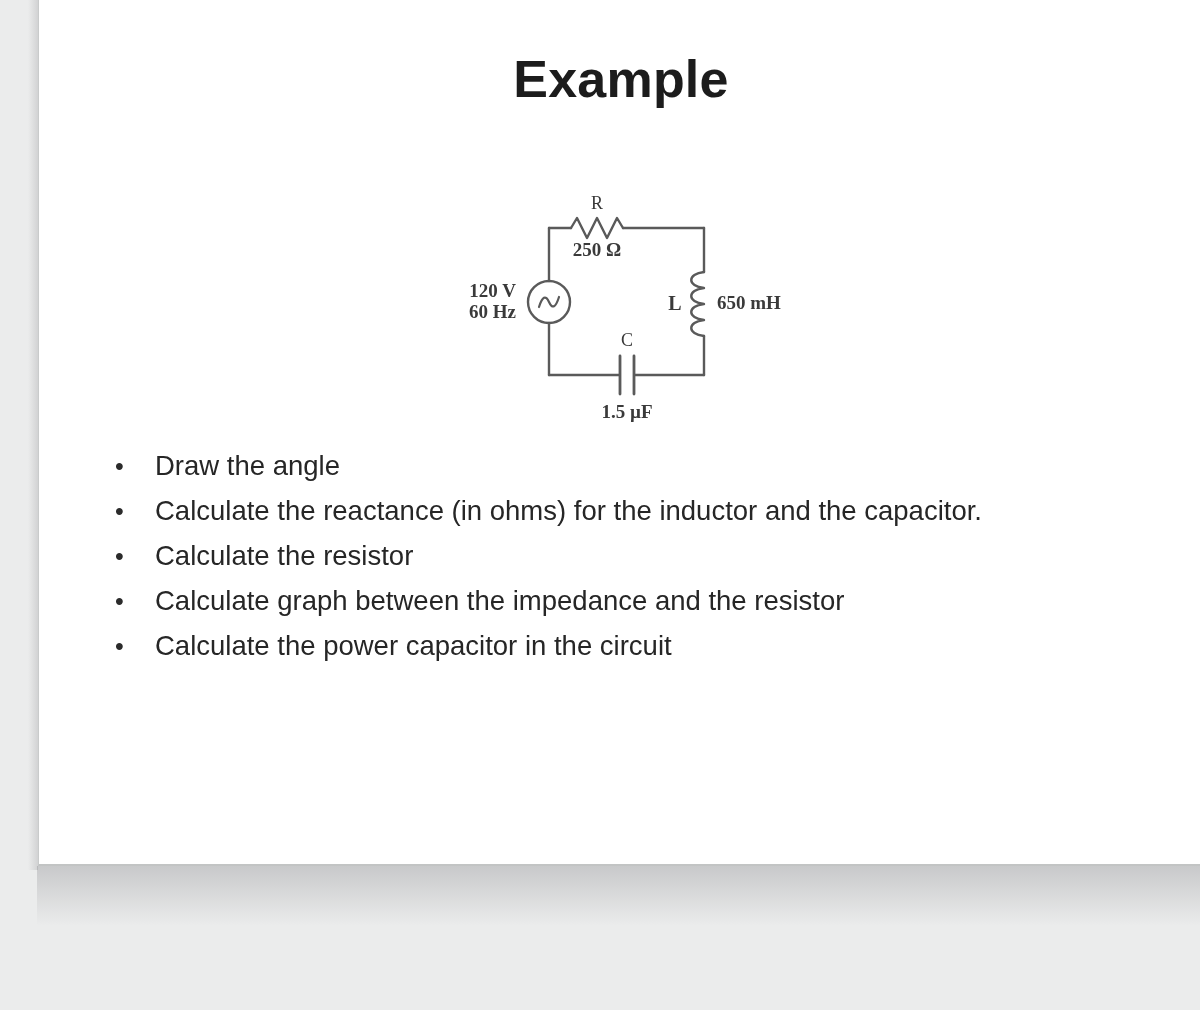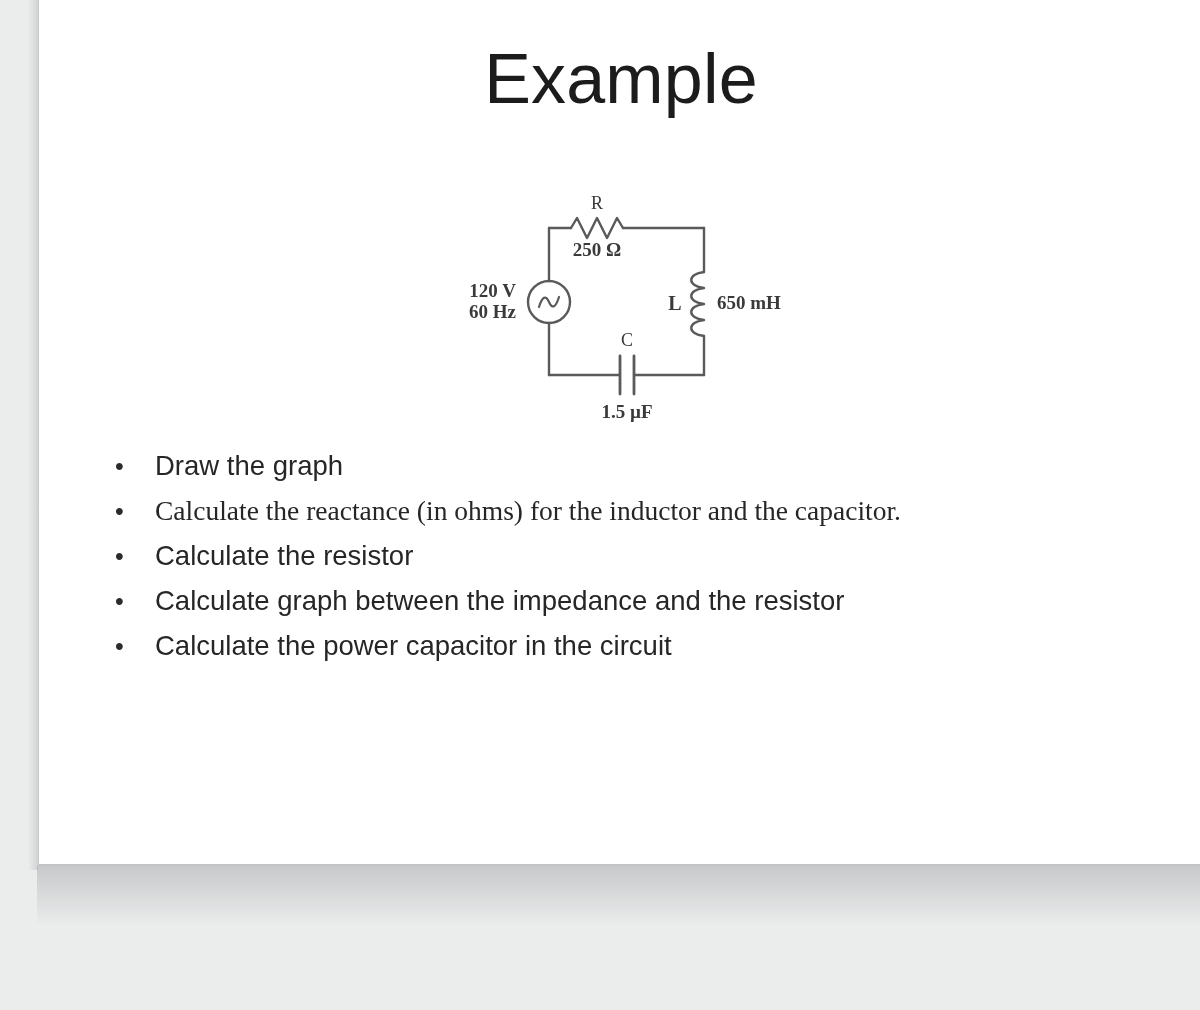--- a/index.html
+++ b/index.html
@@ -55,24 +55,24 @@
     box-sizing: border-box;
     overflow: hidden;
   }
 
   .slide-title {
     position: absolute;
     left: 0;
     top: 44px;
     width: 1162px;
     text-align: center;
-    font-size: 70px;
+    font-size: 52px;
     line-height: 70px;
     color: #1c1c1c;
-    font-weight: 400;
+    font-weight: 700;
     letter-spacing: 0.2px;
   }
   
   .title-shift { position: relative; left: 1px; }
 
   
   .figure {
     position: absolute;
     left: 370px;       
     top: 188px;
@@ -104,21 +104,21 @@
     box-sizing: border-box;
   }
   .bullet-text {
     flex: 1 1 auto;
     font-size: 27.5px;
     line-height: 44px;
     color: #262626;
     font-weight: 400;
     max-width: 880px;
   }
-  .bullet-text.wrap2 { max-width: 872px; font-family: Liberation Serif, serif; }
+  .bullet-text.wrap2 { max-width: 872px; }
 </style>
 </head>
 <body>
 
 <div class="stage">
 
   <div class="shadow-left"></div>
   <div class="shadow-band"></div>
 
   <div class="slide">
@@ -176,21 +176,21 @@
           <text x="107" y="109" font-size="19" font-weight="bold" text-anchor="end">120 V</text>
           <text x="107" y="130" font-size="19" font-weight="bold" text-anchor="end">60 Hz</text>
         </g>
       </svg>
     </div>
 
     <div class="bullets">
 
       <div class="bullet-row">
         <span class="bullet-dot">•</span>
-        <span class="bullet-text">Draw the graph</span>
+        <span class="bullet-text">Draw the angle</span>
       </div>
 
       <div class="bullet-row">
         <span class="bullet-dot">•</span>
         <span class="bullet-text wrap2">Calculate the reactance (in ohms) for the inductor and the capacitor.</span>
       </div>
 
       <div class="bullet-row">
         <span class="bullet-dot">•</span>
         <span class="bullet-text">Calculate the resistor</span>

